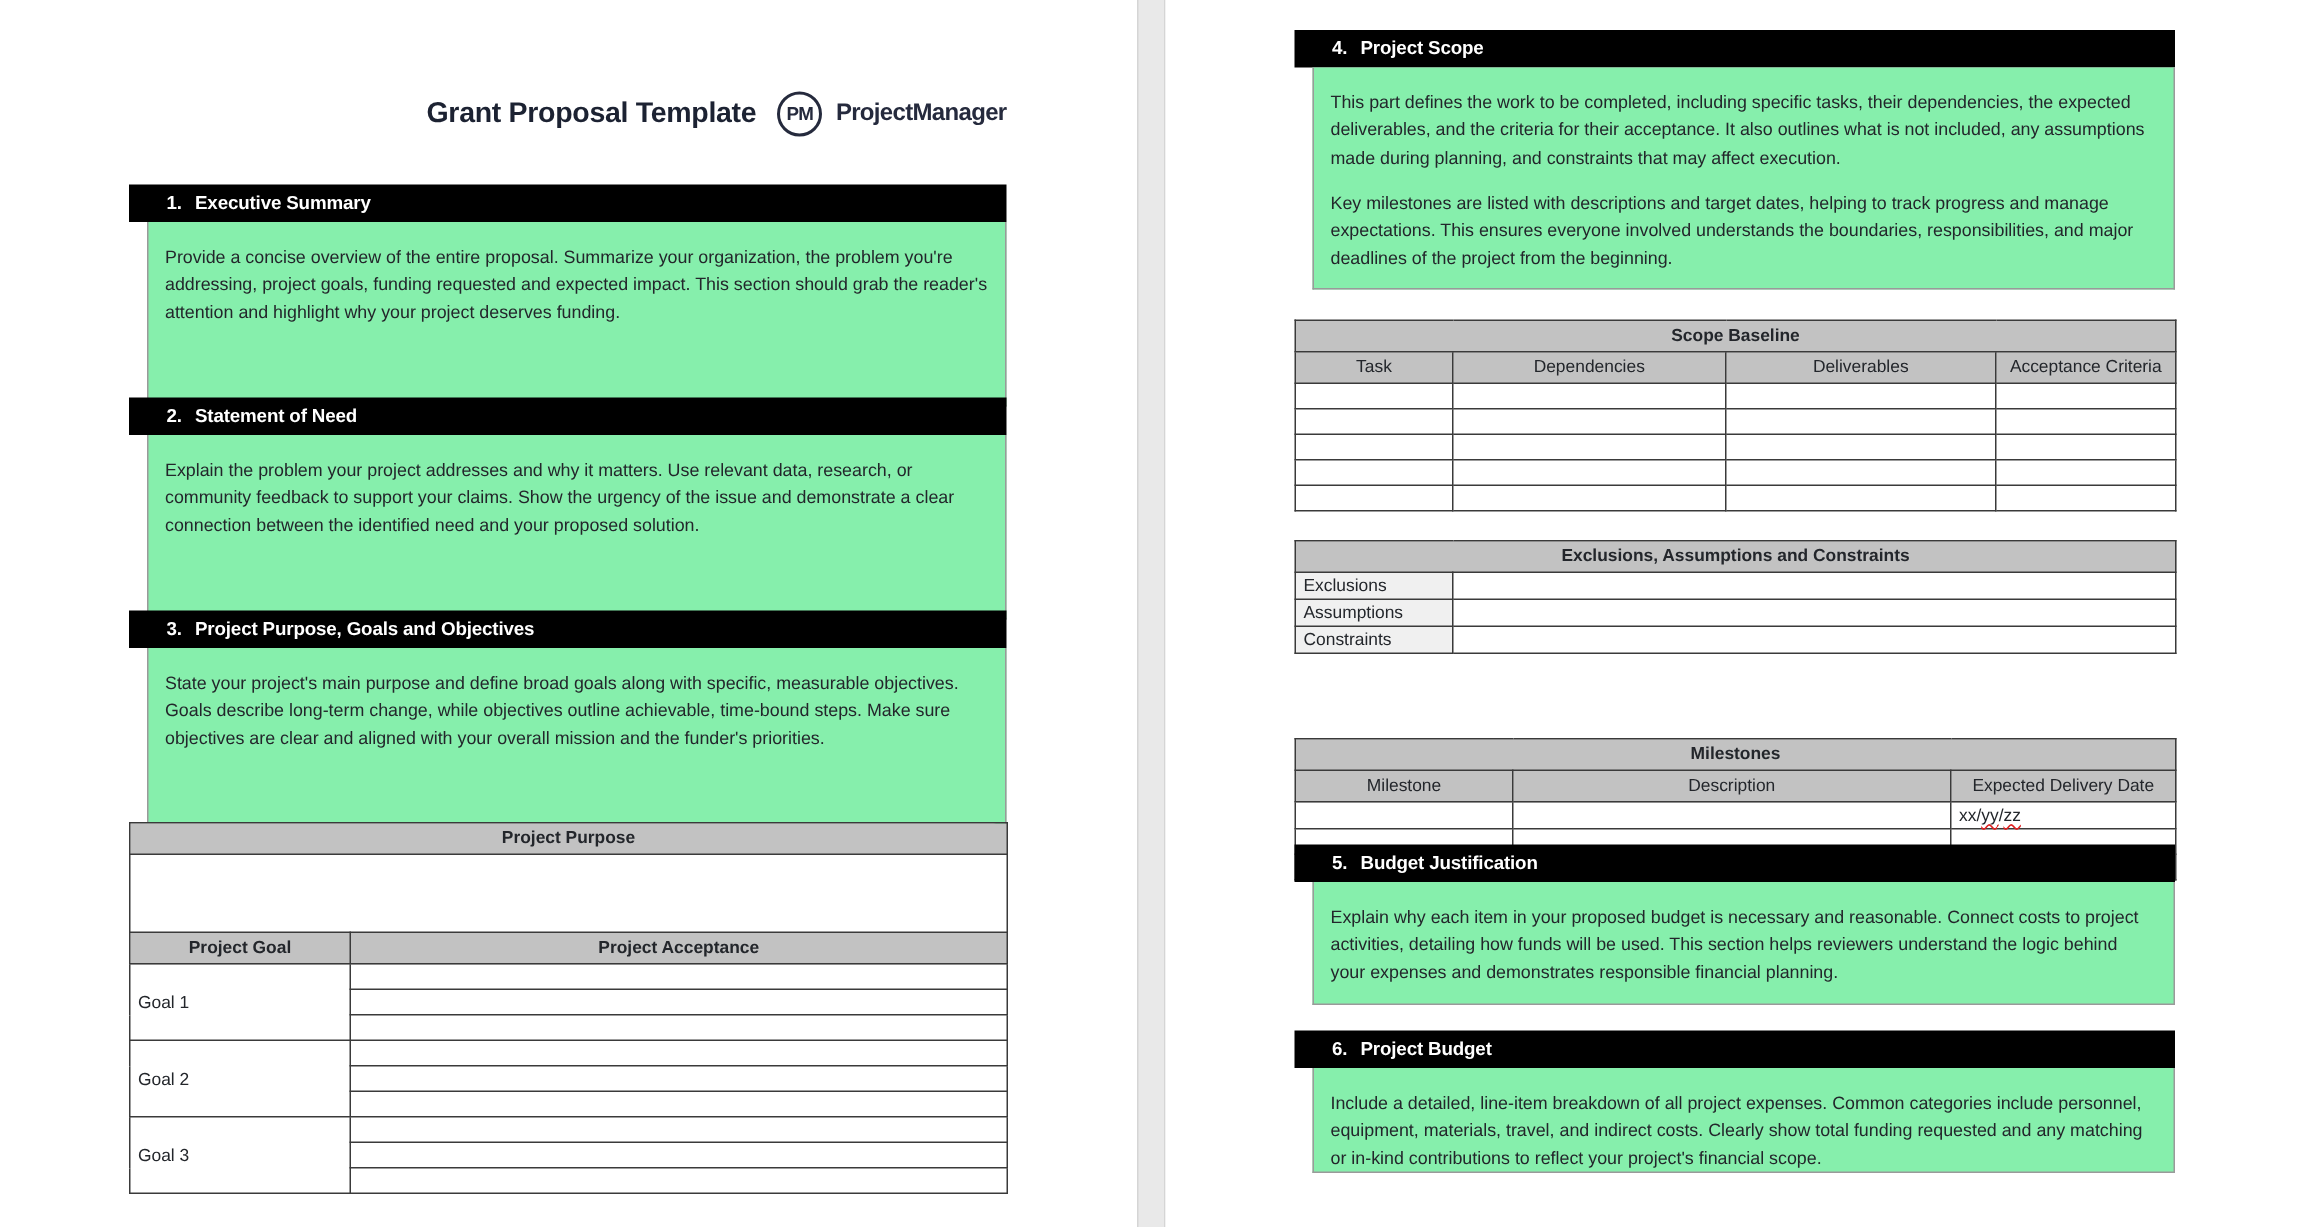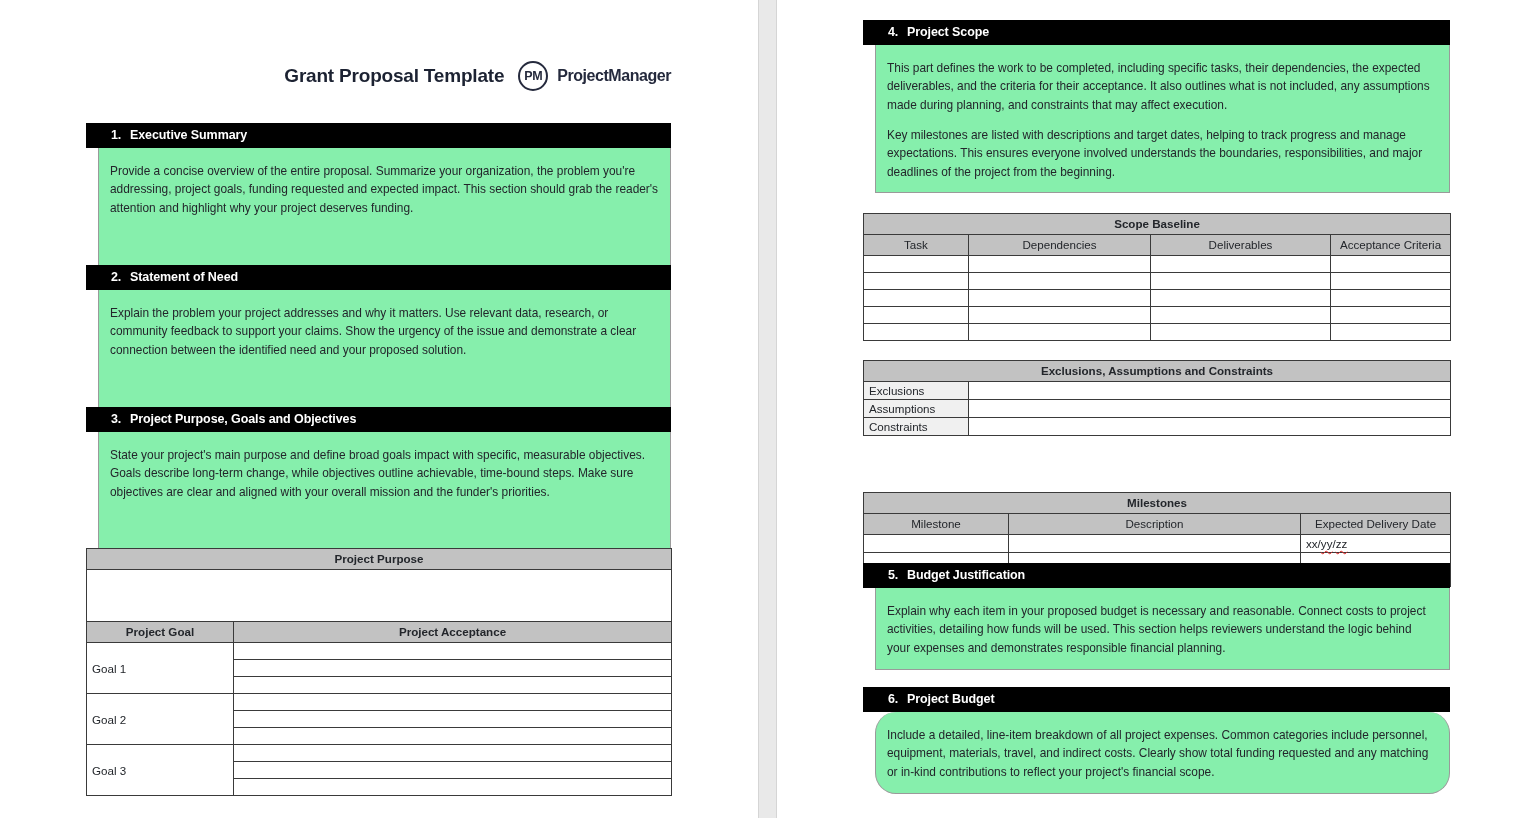--- a/index.html
+++ b/index.html
@@ -138,21 +138,21 @@
         <p>Explain the problem your project addresses and why it matters. Use relevant data, research, or community feedback to support your claims. Show the urgency of the issue and demonstrate a clear connection between the identified need and your proposed solution.</p>
       </div>
     </div>
 
     <div class="section" style="left:86px; top:407px; width:585px;">
       <div class="section-head">
         <span class="section-num">3.</span>
         <span class="section-title">Project Purpose, Goals and Objectives</span>
       </div>
       <div class="section-body" style="height:122px;">
-        <p>State your project's main purpose and define broad goals impact with specific, measurable objectives. Goals describe long-term change, while objectives outline achievable, time-bound steps. Make sure objectives are clear and aligned with your overall mission and the funder's priorities.</p>
+        <p>State your project's main purpose and define broad goals along with specific, measurable objectives. Goals describe long-term change, while objectives outline achievable, time-bound steps. Make sure objectives are clear and aligned with your overall mission and the funder's priorities.</p>
       </div>
     </div>
 
     <table class="tbl" style="left:86px; top:548px; width:585px;">
       <colgroup>
           <col style="width:147px">
           <col style="width:438px">
         </colgroup>
       <tbody>
         <tr>
@@ -334,18 +334,18 @@
       <div class="section-body" style="height:82px;">
         <p>Explain why each item in your proposed budget is necessary and reasonable. Connect costs to project activities, detailing how funds will be used. This section helps reviewers understand the logic behind your expenses and demonstrates responsible financial planning.</p>
       </div>
     </div>
 
     <div class="section" style="left:86px; top:687px; width:587px;">
       <div class="section-head">
         <span class="section-num">6.</span>
         <span class="section-title">Project Budget</span>
       </div>
-      <div class="section-body" style="height:82px;border-radius:21px;">
+      <div class="section-body" style="height:70px;">
         <p>Include a detailed, line-item breakdown of all project expenses. Common categories include personnel, equipment, materials, travel, and indirect costs. Clearly show total funding requested and any matching or in-kind contributions to reflect your project's financial scope.</p>
       </div>
     </div>
   </div>
 </div>
 
 </body></html>

